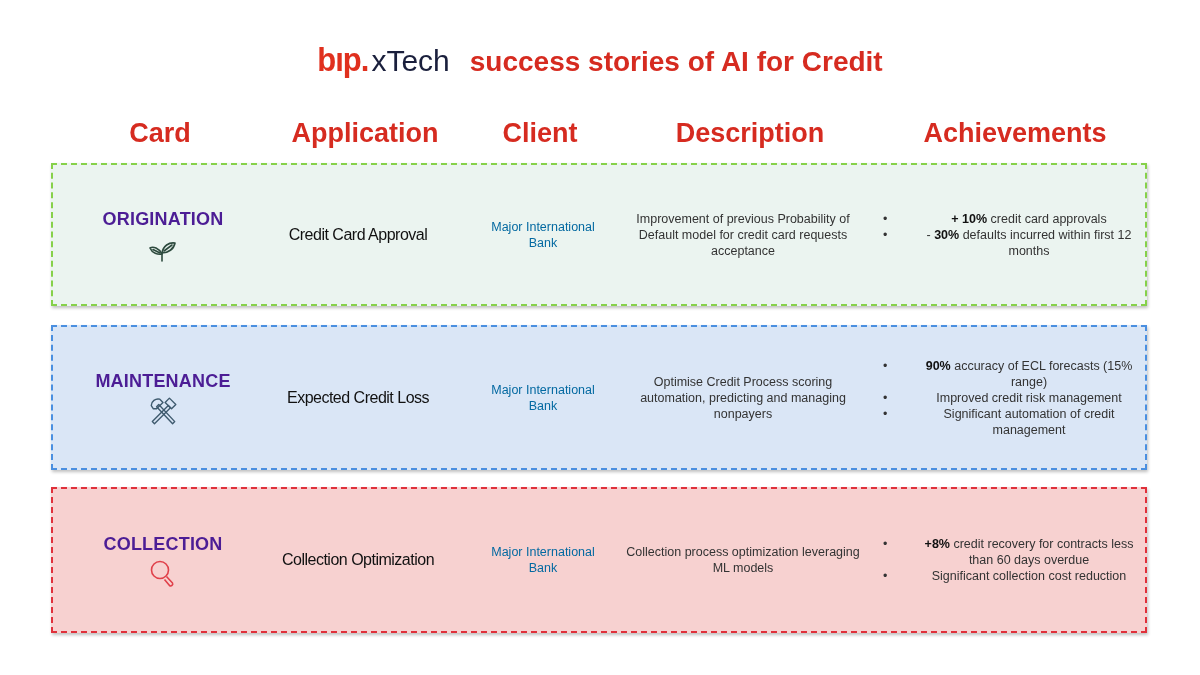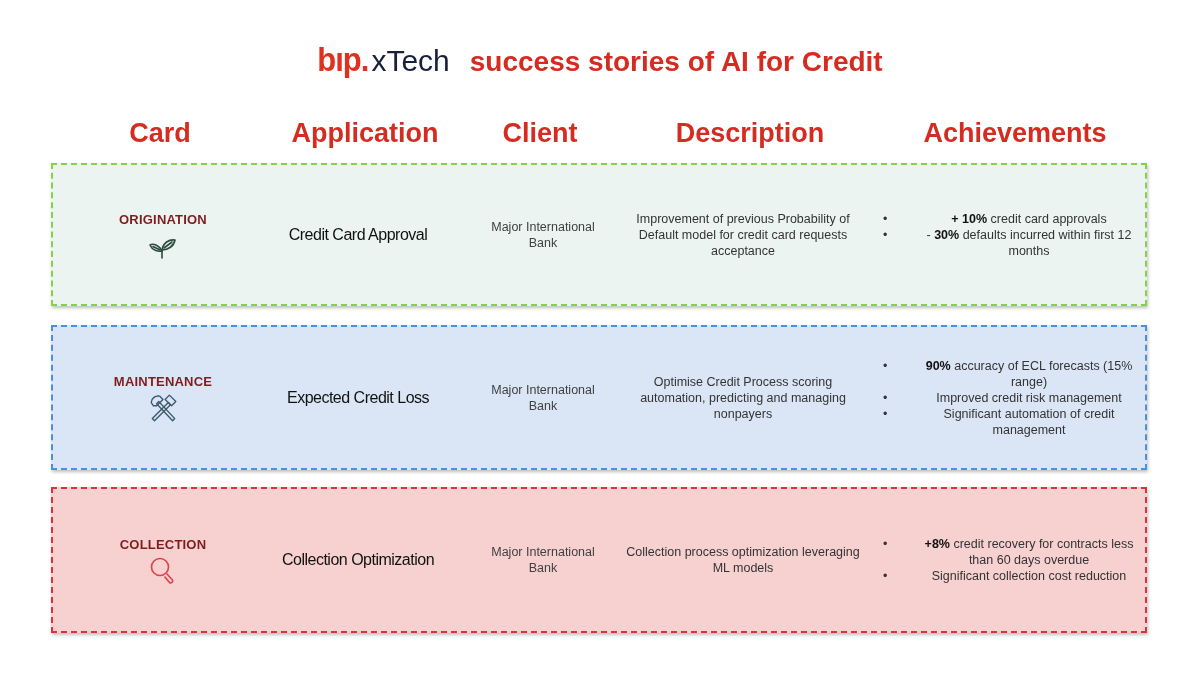--- a/index.html
+++ b/index.html
@@ -87,22 +87,22 @@
     }
     .phase-cell {
       left: 30px;
       width: 160px;
       flex-direction: column;
       top: 0;
       bottom: 0;
     }
     .phase-name {
       font-weight: bold;
-      font-size: 13px;
-      color: #7f1d1d;
+      font-size: 18px;
+      color: #4c1d95;
       letter-spacing: 0.2px;
       margin-top: 3px;
     }
     .phase-icon {
       margin-top: 4px;
       width: 30px;
       height: 30px;
     }
     .app-cell {
       left: 210px;
@@ -112,21 +112,21 @@
       font-size: 16px;
       color: #111;
       letter-spacing: -0.5px;
     }
     .client-cell {
       left: 410px;
       width: 160px;
       top: 0;
       bottom: 0;
       font-size: 12.5px;
-      color: #404040;
+      color: #0369a1;
       line-height: 16px;
     }
     .desc-cell {
       left: 570px;
       width: 240px;
       top: 0;
       bottom: 0;
       font-size: 12.5px;
       color: #333;
       line-height: 16px;

